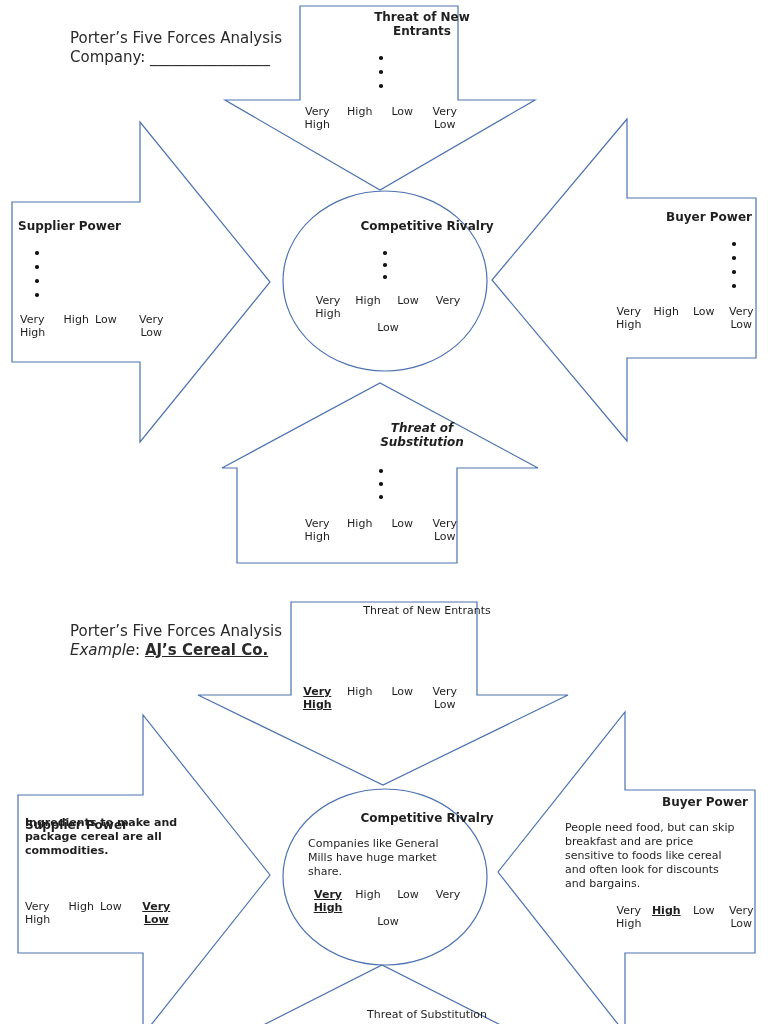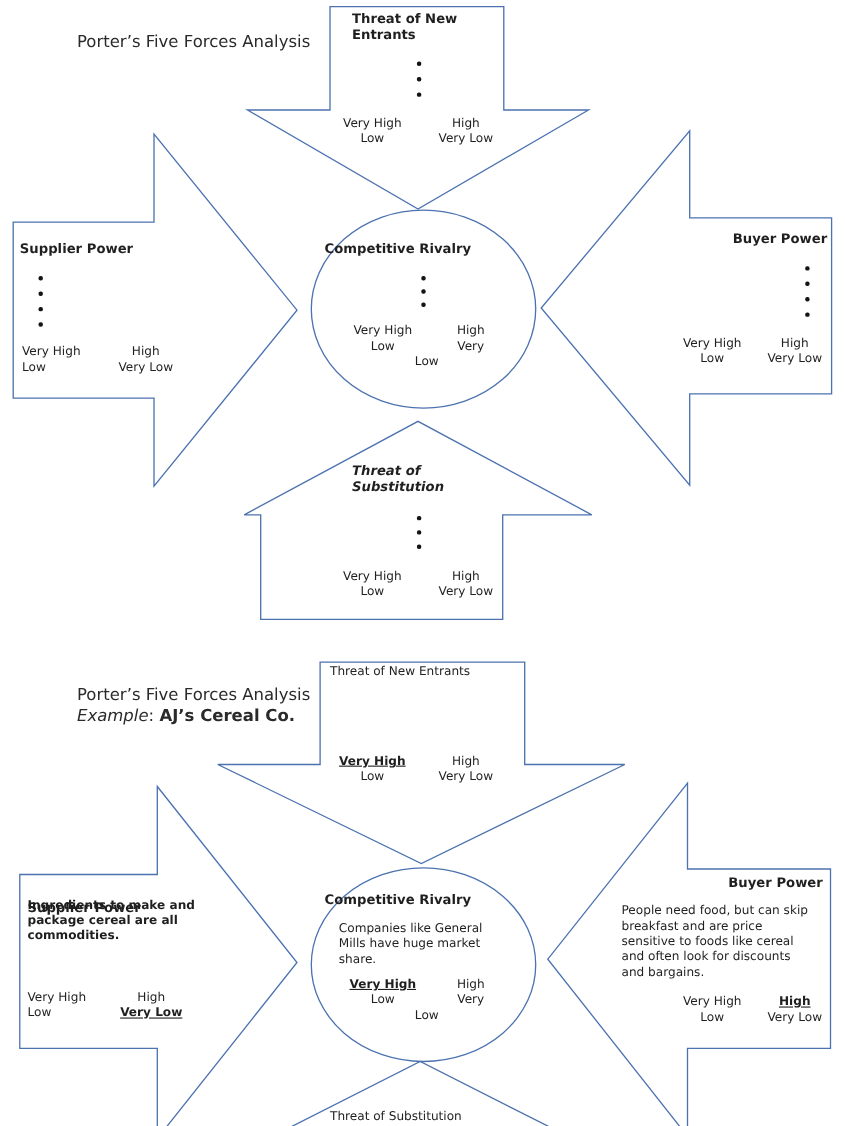--- a/index.html
+++ b/index.html
@@ -5,27 +5,27 @@
   html,body{margin:0;padding:0;background:#fff;}
   .page{
     position:relative;width:768px;height:1024px;overflow:hidden;background:#ffffff;
     font-family:"DejaVu Sans","Liberation Sans",sans-serif;color:#1f1f1f;
   }
   svg.shapes{position:absolute;left:0;top:0;}
   svg.shapes *{vector-effect:non-scaling-stroke;}
   .t{position:absolute;}
   .title{font-size:15px;line-height:19px;color:#2a2a2a;}
   .title .it{font-style:italic;text-align:center;}
-  .title .bu{font-weight:bold;margin-top:37px;}
+  .title .bu{font-weight:bold;text-decoration:underline;margin-top:37px;}
   .h{font-weight:bold;font-size:12px;line-height:14px;white-space:pre-line;}
   .hn{font-weight:normal;font-size:11px;line-height:14px;white-space:pre-line;}
-  .ctr{text-align:left;}
+  .ctr{text-align:center;margin-left:42px;}
   .rgt{text-align:right;}
   .body{font-size:11px;line-height:14px;white-space:pre-line;}
-  .ratings{display:grid;grid-template-columns:1fr 1fr;row-gap:1px;font-size:11px;line-height:13px;text-align:center;}
+  .ratings{display:grid;grid-template-columns:1fr 1fr 1fr 1fr;row-gap:1px;font-size:11px;line-height:13px;text-align:center;}
   .ratings.c1l > .c1{text-align:left;}
   .ratings .span2{grid-column:1 / -1;text-align:center;}
   .sel{font-weight:bold;text-decoration:underline;}
   .dot{position:absolute;width:3.5px;height:3.5px;border-radius:50%;background:#141414;}
 </style>
 </head>
 <body>
 
 <div class="page">
 
@@ -39,20 +39,21 @@
 
     <path d="M291,602 H477 V695 H568 L383,785 L198,695 H291 Z"></path>
     <path d="M18,795 H143 V715 L270,875 L143,1035 V953 H18 Z"></path>
     <path d="M755,790 H625 V712 L498,872 L625,1033 V953 H755 Z"></path>
     <path d="M237,1155 V1052 H210 L382,965 L554,1052 H457 V1155 Z"></path>
     <ellipse cx="385" cy="877" rx="102" ry="88"></ellipse>
   </svg>
 
   <div class="t title" style="left:70px;top:29px;width:260px;">
     <div>Porter’s Five Forces Analysis</div>
+    <div><span>Company:</span> <span>________________</span></div>
   </div>
 
   <div class="t h ctr" style="left:320px;top:10px;width:120px;">Threat of New
 Entrants</div>
   <span class="dot" style="left:379px;top:56px;"></span>
   <span class="dot" style="left:379px;top:70px;"></span>
   <span class="dot" style="left:379px;top:84px;"></span>
   <div class="t ratings" style="left:296px;top:105px;width:170px;">
     <span>Very High</span>
     <span>High</span>

